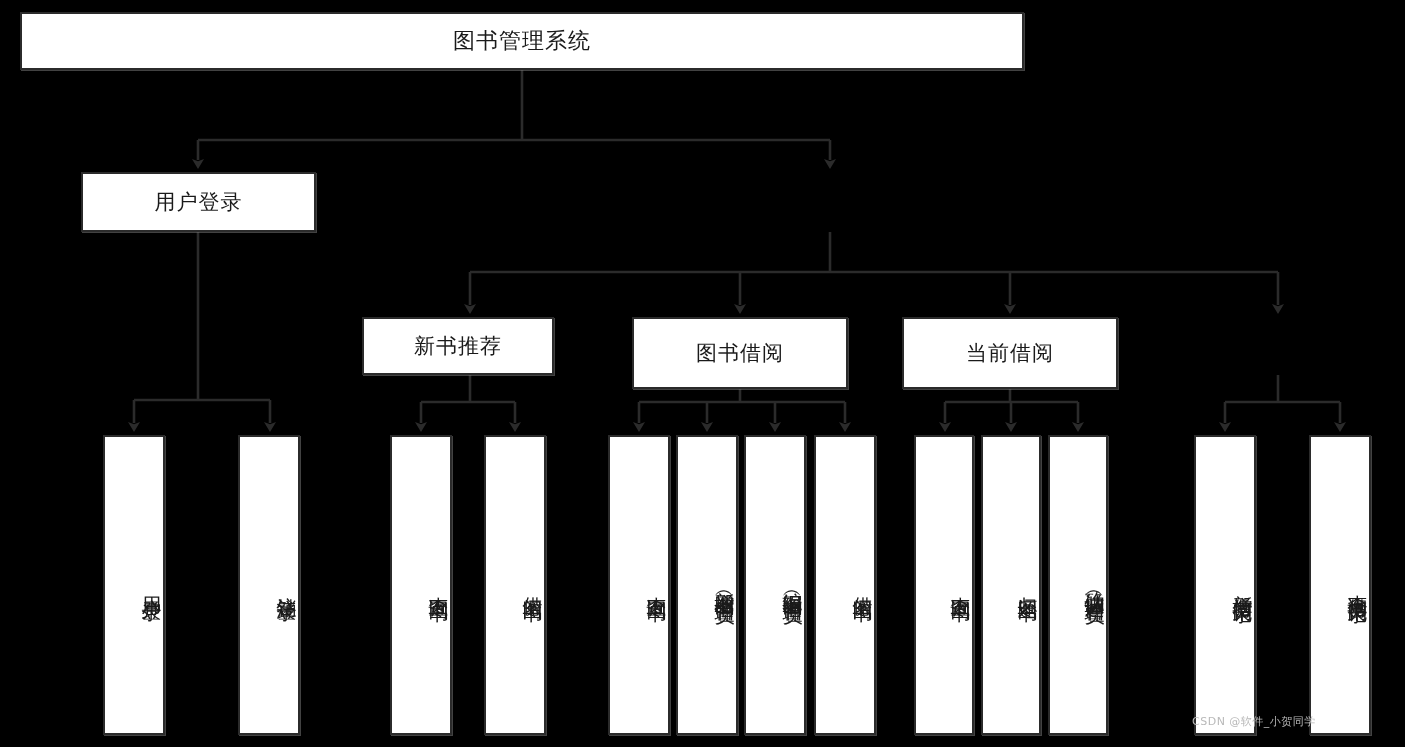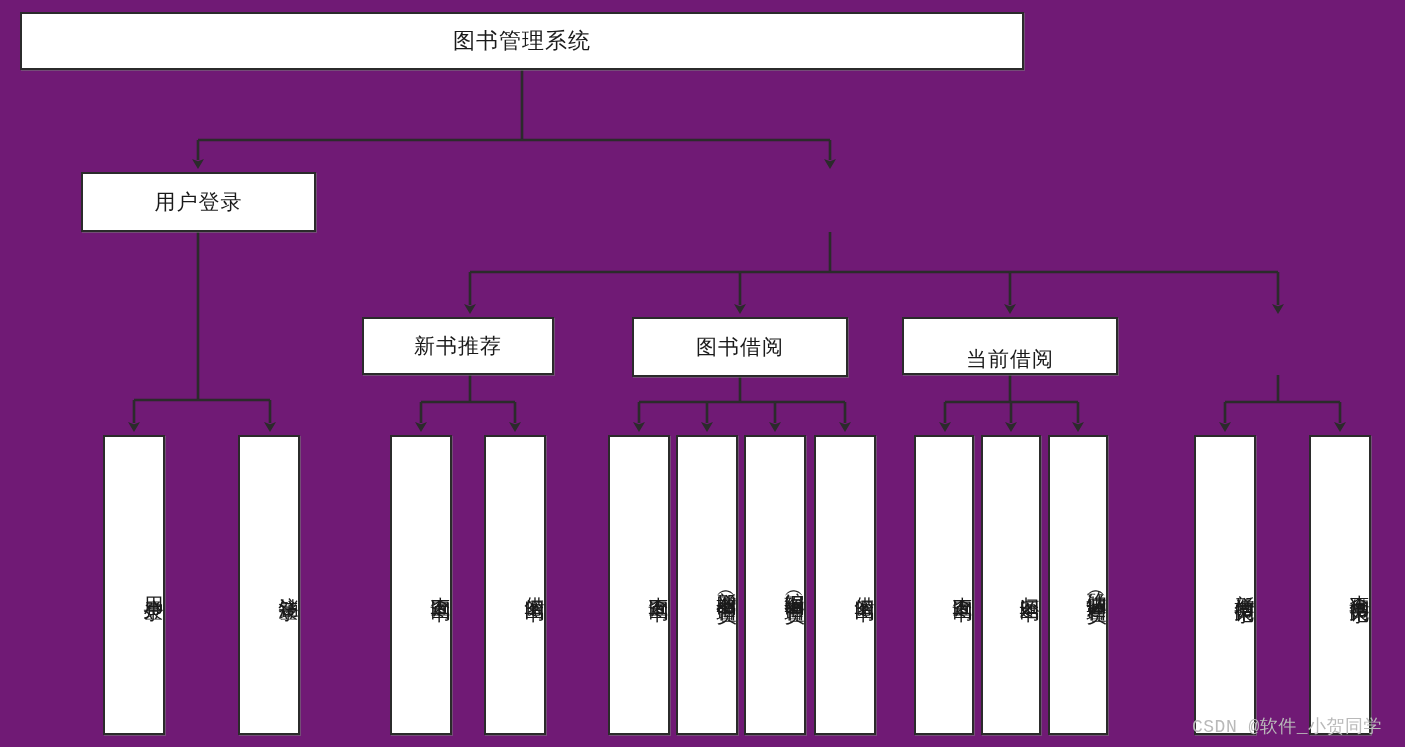--- a/index.html
+++ b/index.html
@@ -7,23 +7,22 @@
     padding: 0;
     background: #ffffff;
   }
   body {
     font-family: "DejaVu Sans", "Liberation Sans", sans-serif;
   }
   #canvas {
     position: relative;
     width: 1405px;
     height: 747px;
-    background: #701a75;
+    background: #000000;
     overflow: hidden;
-    font-family: Liberation Mono, monospace;
   }
   .node {
     position: absolute;
     box-sizing: border-box;
     border: 2px solid #2b2b2b;
     background: #ffffff;
     display: flex;
     align-items: center;
     justify-content: center;
     color: #1a1a1a;
@@ -59,21 +58,21 @@
     left: 0;
     top: 0;
     width: 1405px;
     height: 747px;
     pointer-events: none;
   }
   #watermark {
     position: absolute;
     left: 1192px;
     top: 714px;
-    font-size: 18px;
+    font-size: 11px;
     color: #b9b9b9;
     white-space: nowrap;
     letter-spacing: 0.5px;
     text-align: right;
   }
 </style>
 </head>
 <body>
 
 <div id="canvas">
@@ -132,24 +131,24 @@
     <span>图书管理系统</span>
   </div>
 
   <div class="node horizontal" style="left:81px; top:172px; width:235px; height:60px;">
     <span>用户登录</span>
   </div>
 
   <div class="node horizontal" style="left:362px; top:317px; width:192px; height:58px;">
     <span>新书推荐</span>
   </div>
-  <div class="node horizontal" style="left:632px; top:317px; width:216px; height:60px;">
+  <div class="node horizontal" style="left:632px; top:317px; width:216px; height:72px;">
     <span>图书借阅</span>
   </div>
-  <div class="node horizontal" style="left:902px; top:317px; width:216px; height:58px;align-items:flex-end;">
+  <div class="node horizontal" style="left:902px; top:317px; width:216px; height:72px;">
     <span>当前借阅</span>
   </div>
 
   <div class="node vertical" style="left:103px; top:435px; width:62px; height:300px;">
     <span class="vtext">用户登录</span>
   </div>
   <div class="node vertical" style="left:238px; top:435px; width:62px; height:300px;">
     <span class="vtext">注销登录</span>
   </div>
 

